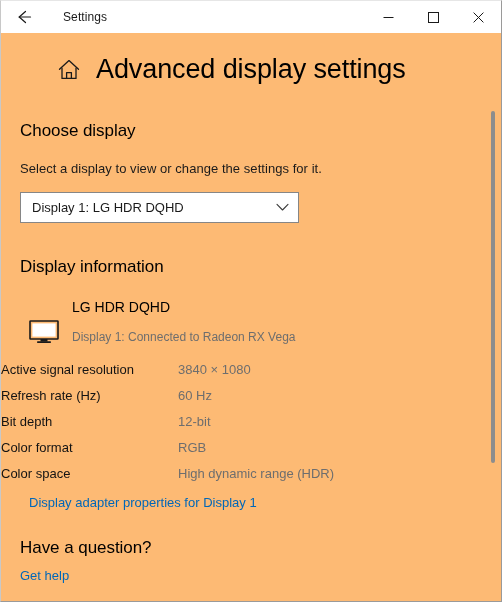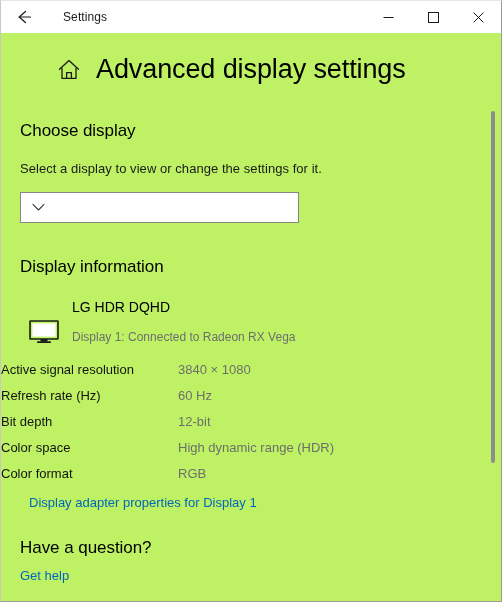--- a/index.html
+++ b/index.html
@@ -14,21 +14,21 @@
     font-family: "Liberation Sans", sans-serif;
     background: #ffffff;
     color: #000000;
     -webkit-font-smoothing: antialiased;
   }
 
   .window {
     position: relative;
     width: 502px;
     height: 602px;
-    background: #bef264;
+    background: #fdba74;
     border-left: 1px solid #c8c8c8;
     border-right: 1px solid #9a9a9a;
     border-bottom: 1px solid #9a9a9a;
     border-top: 1px solid #e6e6e6;
     overflow: hidden;
   }
 
   
   .titlebar {
     position: relative;
@@ -266,20 +266,21 @@
       </svg>
       <div class="page-title">Advanced display settings</div>
     </div>
 
     
     <div class="section-title choose">Choose display</div>
 
     <div class="section-desc">Select a display to view or change the settings for it.</div>
 
     <div class="combo">
+      <span class="combo-value">Display 1: LG HDR DQHD</span>
       <svg class="chev" width="13" height="9" viewBox="0 0 13 9">
         <path d="M1 1.4 L6.5 7 L12 1.4" fill="none" stroke="#3b3b3b" stroke-width="1.1" stroke-linecap="round" stroke-linejoin="round"></path>
       </svg>
     </div>
 
     
     <div class="section-title info">Display information</div>
 
     <div class="display-head">
       <svg class="monitor-icon" viewBox="0 0 30 26">
@@ -302,26 +303,26 @@
         </tr>
         <tr>
           <td class="info-label">Refresh rate (Hz)</td>
           <td class="info-value">60 Hz</td>
         </tr>
         <tr>
           <td class="info-label">Bit depth</td>
           <td class="info-value">12-bit</td>
         </tr>
         <tr>
+          <td class="info-label">Color format</td>
+          <td class="info-value">RGB</td>
+        </tr>
+        <tr>
           <td class="info-label">Color space</td>
           <td class="info-value">High dynamic range (HDR)</td>
-        </tr>
-        <tr>
-          <td class="info-label">Color format</td>
-          <td class="info-value">RGB</td>
         </tr>
       </tbody>
     </table>
 
     <a class="adapter-link">Display adapter properties for Display 1</a>
 
     <div class="question-title">Have a question?</div>
 
     <a class="help-link">Get help</a>
 

